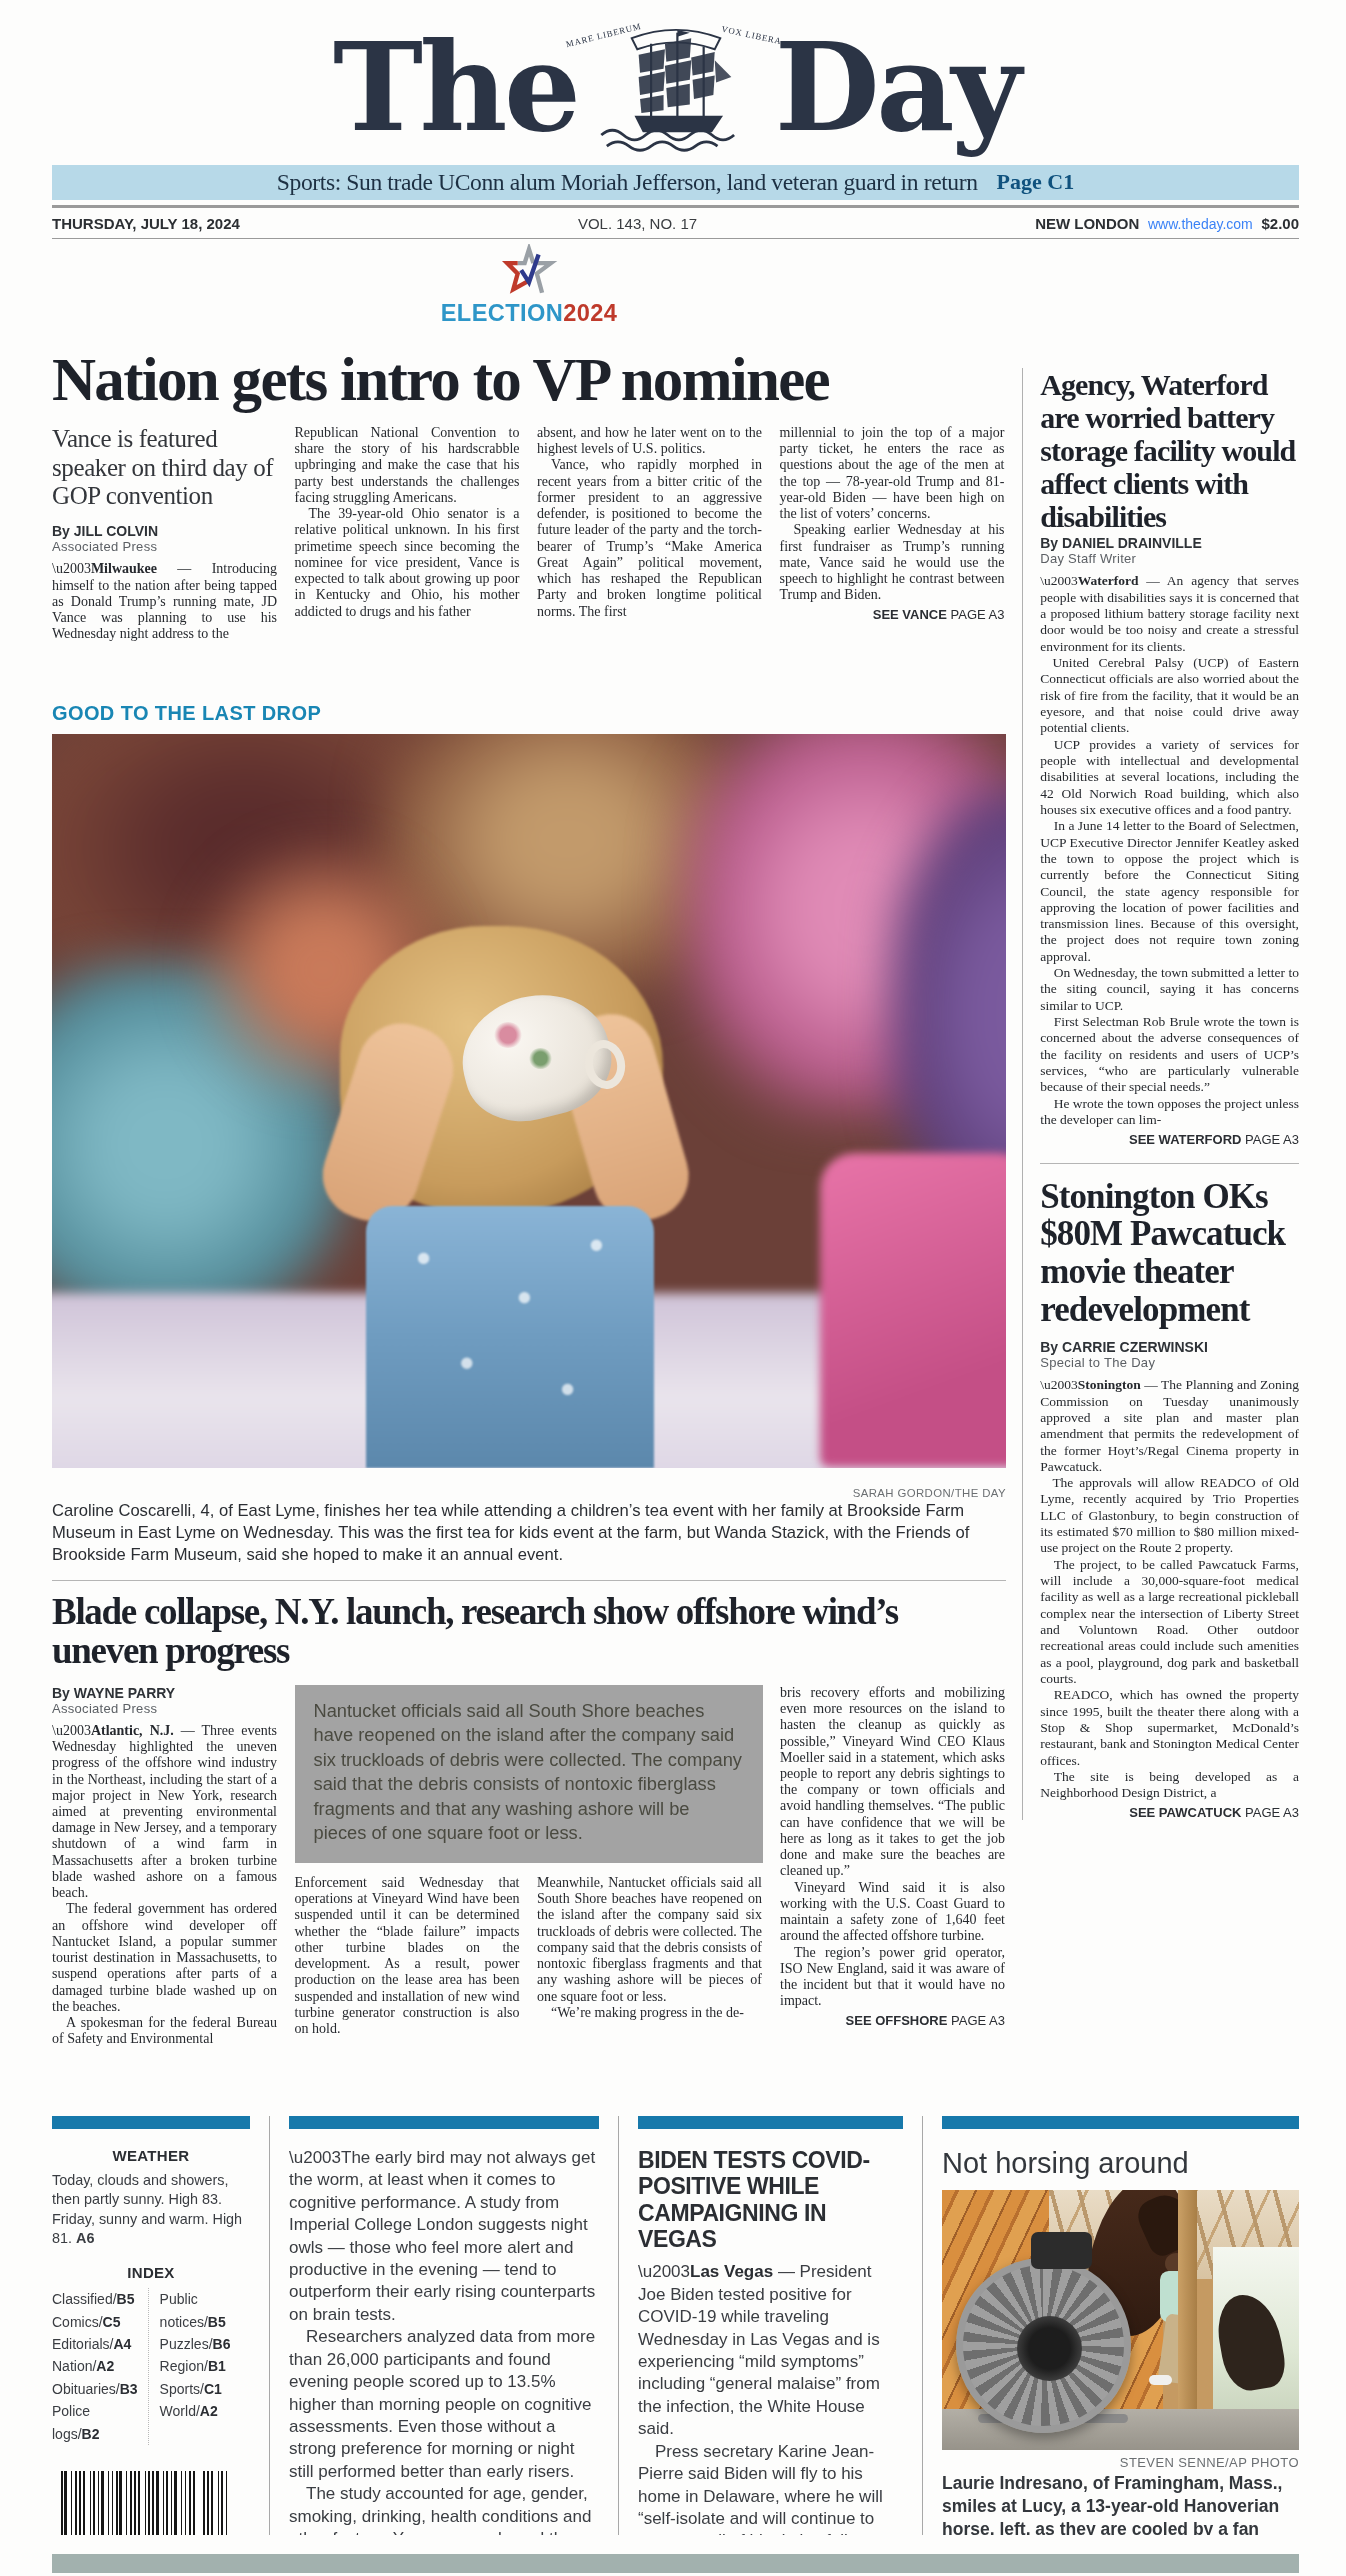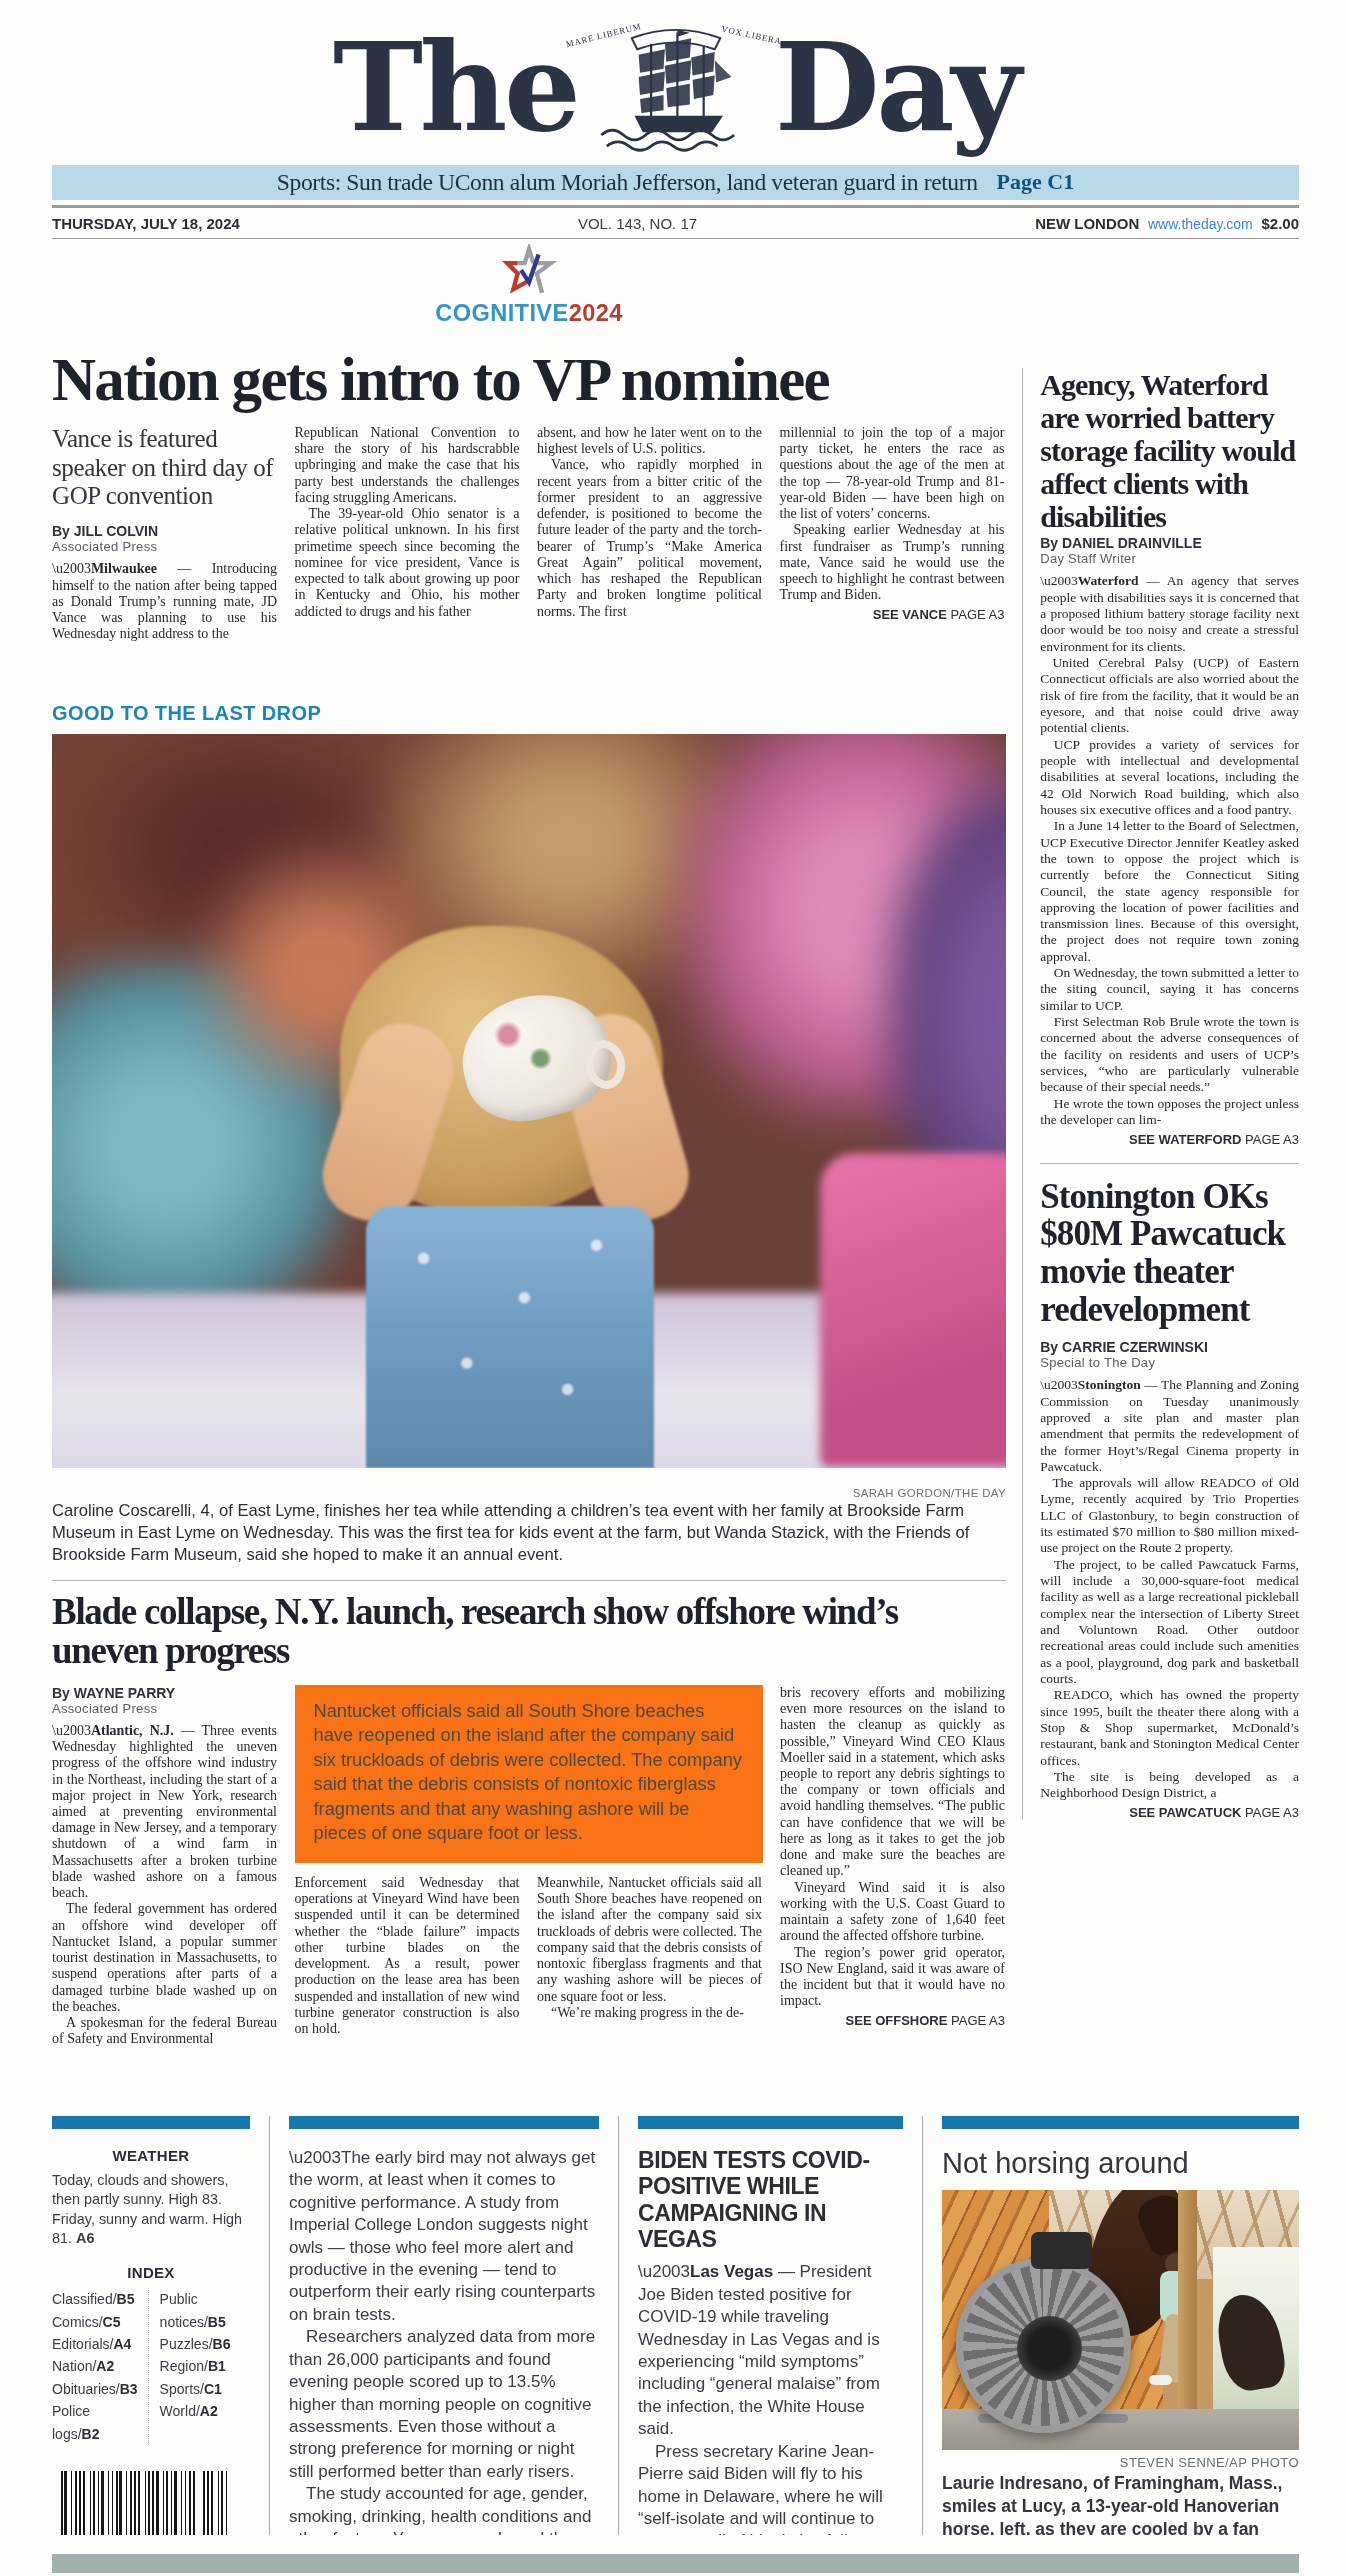--- a/index.html
+++ b/index.html
@@ -64,21 +64,21 @@
   .photo-main { position:relative; width:954px; height:734px; overflow:hidden; background:#6b4038; }
   .photo-main div { position:absolute; }
   .credit { font-family:"Liberation Sans", sans-serif; font-size:11.4px; color:#6b6f72; text-align:right; margin-top:19px; letter-spacing:0.4px; }
   .caption { font-family:"Liberation Sans", sans-serif; font-size:16.6px; line-height:1.32; color:#2b2e33; margin-top:1.7px; }
 
   .rule-mid { height:0.9px; background:#b5b5b5; margin:14px 0 12.2px 0; }
   .hed-blade { font-weight:bold; font-size:37px; letter-spacing:-1.3px; color:#1e222a; line-height:1.05; margin-bottom:14px; }
 
   .offshore-row { height:381px; overflow:hidden; }
   .mid2 { width:468px; flex:0 0 auto; }
-  .highlight-box { background:#f97316; padding:14px 19px; font-family:"Liberation Sans", sans-serif; font-size:18.3px; line-height:1.34; color:#4a4a40; height:178px; overflow:hidden; margin-bottom:12.2px; }
+  .highlight-box { background:#a3a3a3; padding:14px 19px; font-family:"Liberation Sans", sans-serif; font-size:18.3px; line-height:1.34; color:#4a4a40; height:178px; overflow:hidden; margin-bottom:12.2px; }
   .mid2-cols { display:flex; gap:17.5px; }
 
   
   .rail-hed { font-weight:bold; font-size:30px; line-height:1.1; letter-spacing:-0.9px; color:#1e222a; margin-bottom:2px; }
   .rail-hed-lg { font-weight:bold; font-size:35px; line-height:1.08; letter-spacing:-0.9px; color:#1e222a; margin-bottom:10.5px; }
   .rail-body { font-size:13.5px; line-height:1.21; text-align:justify; white-space:pre-line; color:#26292e; }
   .rail-rule { height:0.9px; background:#b5b5b5; margin:15.7px 0 14px 0; }
 
   
   .bottom-row { display:flex; margin-top:23px; height:419px; }
@@ -171,21 +171,21 @@
     <div class="main-col">
 
       <div class="badge">
         <svg width="58" height="54" viewBox="0 0 66 62">
           <path d="M20 22 L28 22 L33 6 L38 22" fill="none" stroke="#9aa0a6" stroke-width="5"></path>
           <path d="M38 22 L58 22 L42 34 L48 56" fill="none" stroke="#9aa0a6" stroke-width="5"></path>
           <path d="M20 22 L8 22 L20 34 L15 52 L33 42" fill="none" stroke="#bf3a2b" stroke-width="5"></path>
           <path d="M24 30 L33 44 L44 12" fill="none" stroke="#2e3a8c" stroke-width="5"></path>
         </svg>
         <div class="badge-text">
-          <span class="b">COGNITIVE</span><span class="r">2024</span>
+          <span class="b">ELECTION</span><span class="r">2024</span>
         </div>
       </div>
 
       <div class="hed-xl">Nation gets intro to VP nominee</div>
 
       <div class="cols4 vance-row">
         <div class="c258">
           <div class="subhead">Vance is featured speaker on third day of GOP convention</div>
           <div class="byline">By JILL COLVIN</div>
           <div class="byline-org">Associated Press</div>

